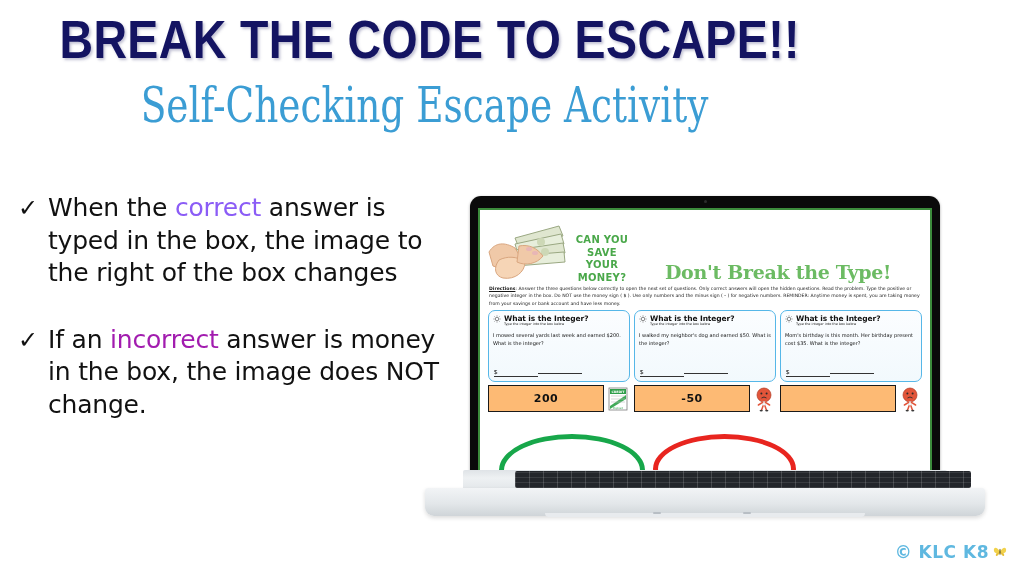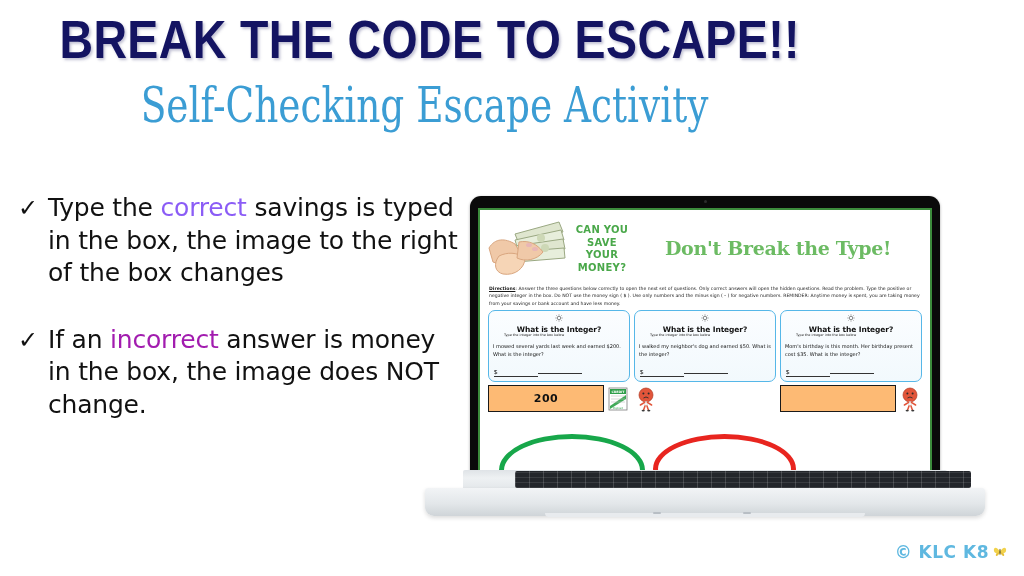--- a/index.html
+++ b/index.html
@@ -91,21 +91,21 @@
       repeating-linear-gradient(0deg, rgba(255,255,255,.10) 0 1px, transparent 1px 5px);
   }
   .base-lip{
     position:absolute;left:120px;bottom:-1px;width:320px;height:4px;
     background:#e8ebee;border-radius:0 0 6px 6px;
   }
   .notch{position:absolute;bottom:2px;width:8px;height:2px;background:#b8bec4;border-radius:1px;}
 
   
   .sheet{position:absolute;inset:0;background:#fff;padding:4px 5px 0 5px;box-sizing:border-box;}
-  .hdr{display:flex;align-items:center;height:70px;}
+  .hdr{display:flex;align-items:flex-end;height:70px;}
   .money-img{width:88px;height:62px;flex:0 0 88px;position:relative;}
   .hdr-q{
     font-family:"DejaVu Sans","Liberation Sans",sans-serif;
     font-weight:bold;color:#4aa84a;font-size:10px;line-height:1.25;
     text-align:center;width:58px;flex:0 0 58px;letter-spacing:.3px;
   }
   .hdr-title{
     flex:1;text-align:center;color:#6cbb63;font-weight:bold;
     font-family:"DejaVu Serif","Liberation Serif",serif;
     font-size:19px;line-height:1.22;letter-spacing:-.3px;
@@ -116,21 +116,21 @@
     padding:1px 4px 3px 4px;
   }
   .directions b{text-decoration:underline;}
 
   .qrow{display:flex;gap:4px;padding:0 3px;}
   .qbox{
     flex:1;border:1.4px solid #56b7e8;border-radius:7px;
     background:linear-gradient(180deg,#fbfdff 0%,#f2f9fd 100%);
     height:72px;padding:3px 4px;box-sizing:border-box;position:relative;
   }
-  .qhead{display:flex;align-items:center;gap:3px;flex-direction:column;}
+  .qhead{display:flex;align-items:center;gap:3px;}
   .gear{width:8px;height:8px;flex:0 0 8px;}
   .qtitle{font-size:7.5px;font-weight:bold;color:#111;
           font-family:"DejaVu Sans","Liberation Sans",sans-serif;letter-spacing:-.1px;}
   .qsub{font-size:3.4px;color:#222;margin-left:11px;margin-top:-1px;
         font-family:"DejaVu Sans","Liberation Sans",sans-serif;}
   .qtext{font-size:5px;line-height:1.5;color:#111;margin-top:6px;
          font-family:"DejaVu Sans","Liberation Sans",sans-serif;}
   .qblank{position:absolute;left:5px;bottom:4px;font-size:6px;color:#111;}
   .qblank span{display:inline-block;width:44px;border-bottom:.8px solid #333;height:7px;}
 
@@ -165,21 +165,21 @@
 
 <div class="title-wrap">
   <div class="main-title">BREAK THE CODE TO ESCAPE!!</div>
   <div class="sub-title">Self-Checking Escape Activity</div>
 </div>
 
 <div class="bullets">
 
   <div class="bullet">
     <div class="check">✓</div>
-    <div class="btext"><span>Type the </span><span class="ok">correct</span><span> savings is typed in the box, the image to the right of the box changes</span></div>
+    <div class="btext"><span>When the </span><span class="ok">correct</span><span> answer is typed in the box, the image to the right of the box changes</span></div>
   </div>
 
   <div class="bullet">
     <div class="check">✓</div>
     <div class="btext"><span>If an </span><span class="bad">incorrect</span><span> answer is money in the box, the image does NOT change.</span></div>
   </div>
 
 </div>
 
 <div class="laptop">
@@ -300,20 +300,21 @@
                   <line x1="5" y1="10" x2="19" y2="10"></line>
                     <line x1="5" y1="13" x2="19" y2="13"></line>
                   <line x1="5" y1="16" x2="19" y2="16"></line>
                 </g>
                 <text x="12" y="23" font-size="2.6" fill="#2f9e4a" text-anchor="middle" font-family="DejaVu Sans, sans-serif">Deposit</text>
               </svg>
             </div>
           </div>
 
           <div class="acell">
+            <div class="abox">-50</div>
             <div class="aicon">
               <svg viewBox="0 0 24 26" width="24" height="26">
                 <ellipse cx="12" cy="9" rx="7" ry="7" fill="#e2553a" stroke="#b03a22" stroke-width="0.7"></ellipse>
                 <circle cx="9.4" cy="7.6" r="1" fill="#2a2a2a"></circle>
                 <circle cx="14.6" cy="7.6" r="1" fill="#2a2a2a"></circle>
                 <path d="M9.5 12 Q12 10 14.5 12" fill="none" stroke="#2a2a2a" stroke-width="0.9"></path>
                 <rect x="10.4" y="15.5" width="3.2" height="4.4" rx="1.2" fill="#f2f2f2" stroke="#c9c9c9" stroke-width="0.5"></rect>
                 <path d="M10.6 16.4 L6.4 19" stroke="#e2553a" stroke-width="1.5" stroke-linecap="round"></path>
                 <path d="M13.4 16.4 L17.6 19" stroke="#e2553a" stroke-width="1.5" stroke-linecap="round"></path>
                 <path d="M11 20 L9.6 24" stroke="#e2553a" stroke-width="1.5" stroke-linecap="round"></path>

